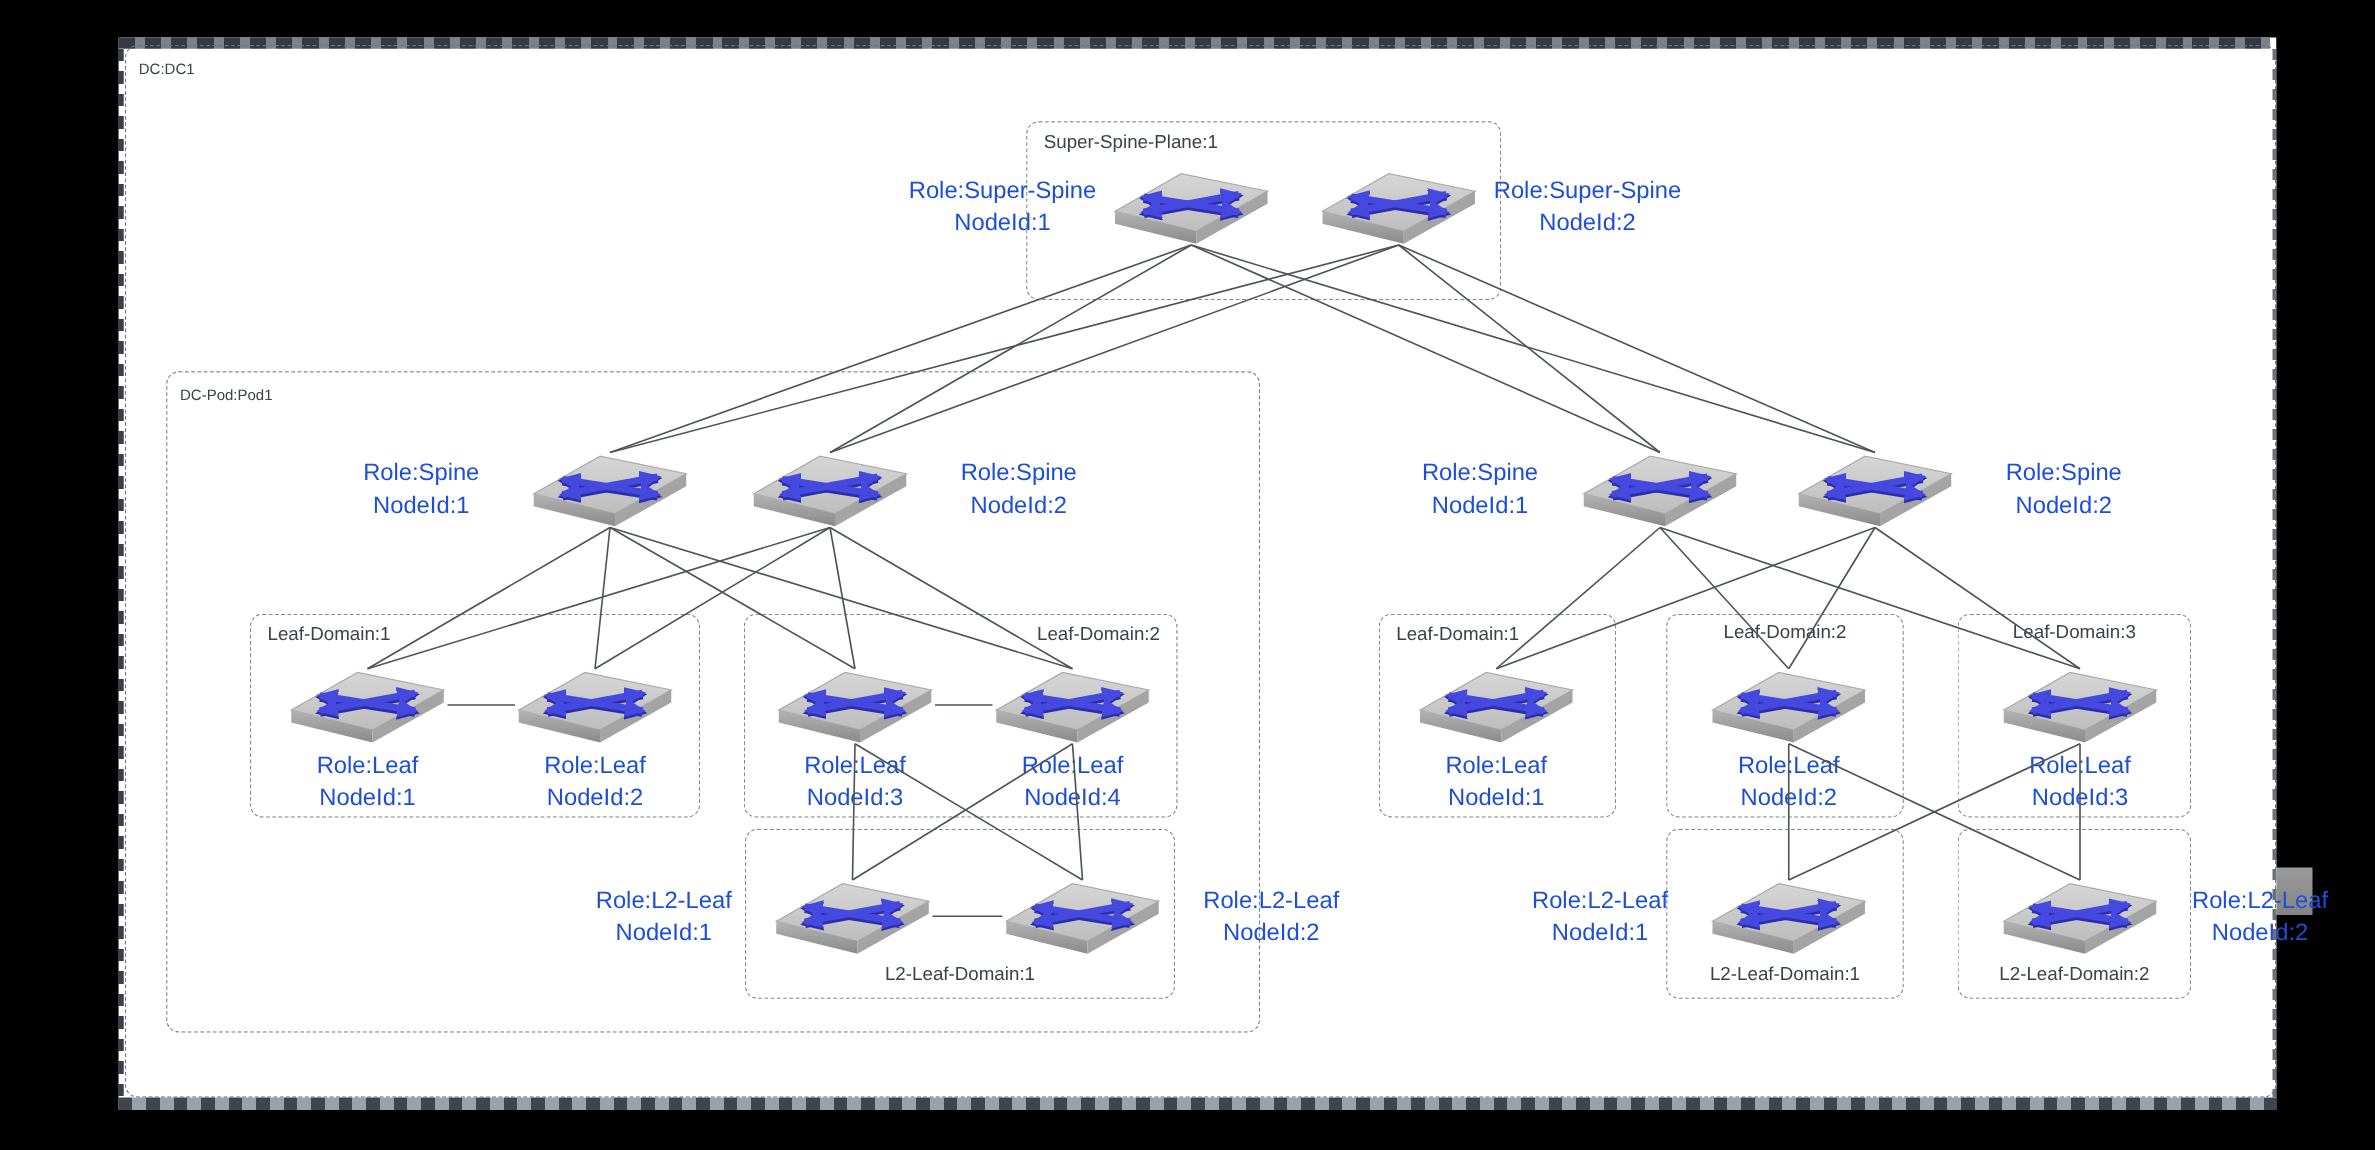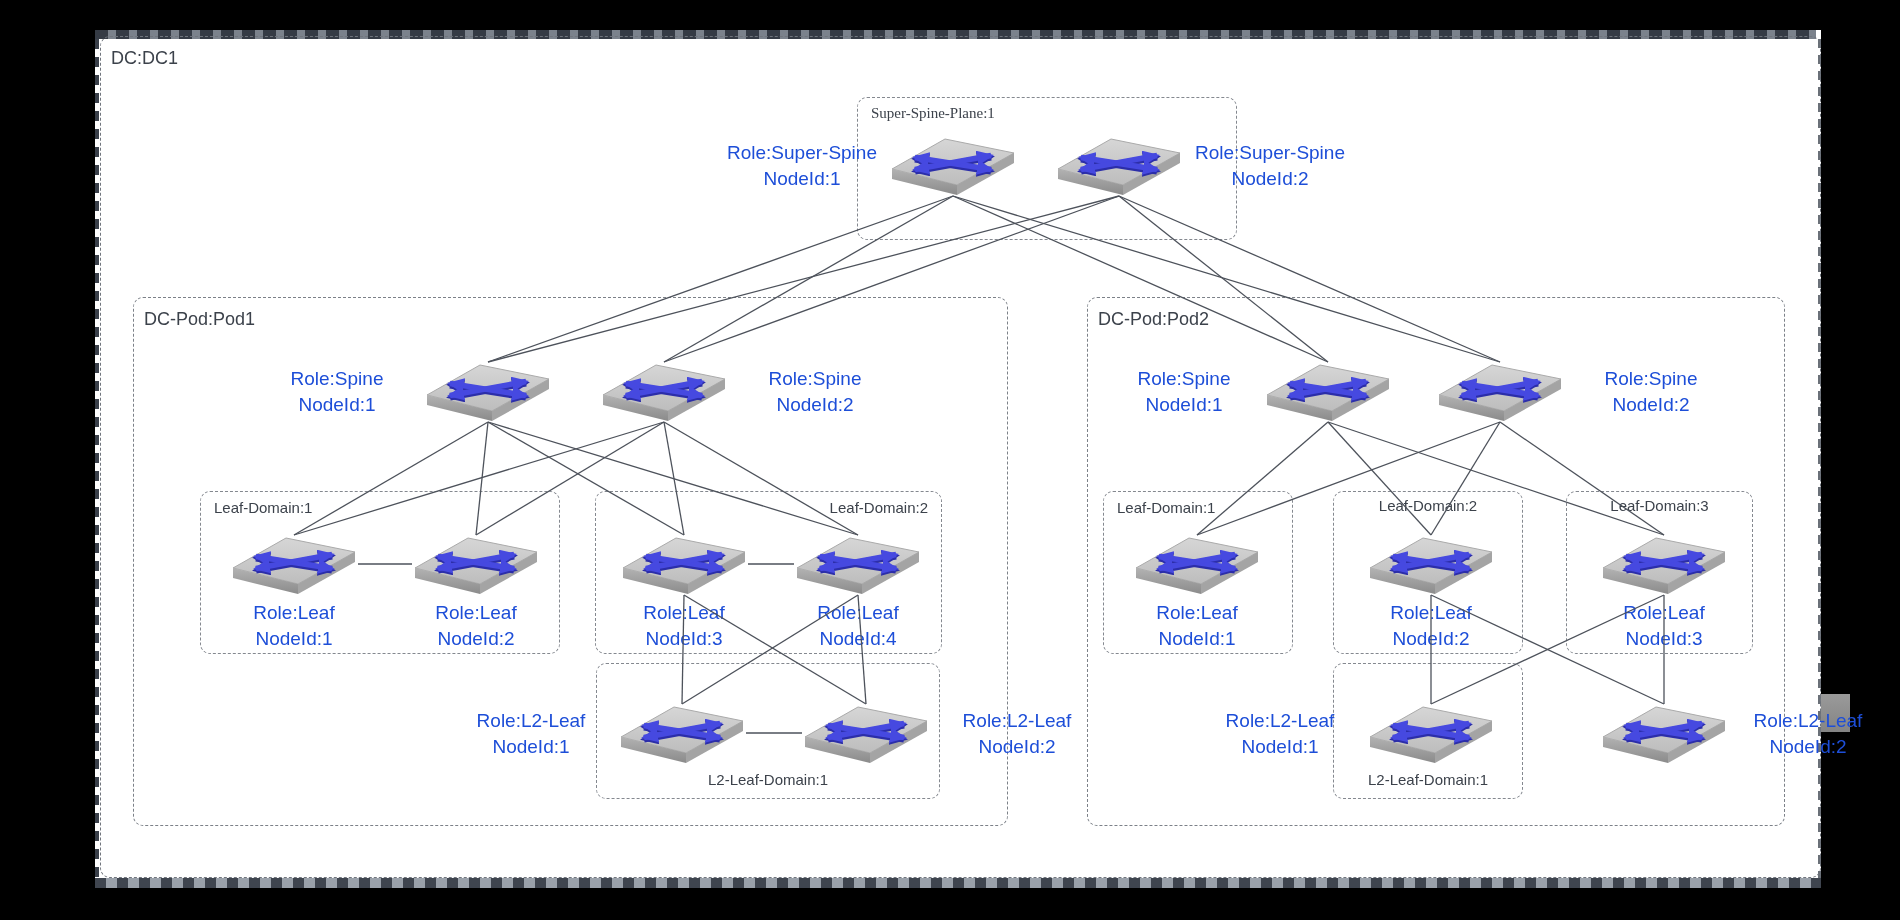--- a/index.html
+++ b/index.html
@@ -22,21 +22,21 @@
     background:repeating-linear-gradient(90deg,#353b45 0 13px,#7b828c 13px 21px);}
   .ants-left{left:0;top:9px;bottom:10px;width:4px;
     background:repeating-linear-gradient(180deg,#3a404a 0 10px,#ffffff 10px 18px);}
   .ants-bottom{left:0;bottom:0;right:0;height:10px;
     background:repeating-linear-gradient(90deg,#3f454f 0 11px,#9aa1aa 11px 22px);}
   .ants-right{right:0;top:9px;bottom:10px;width:3px;
     background:repeating-linear-gradient(180deg,#6a7078 0 9px,#ffffff 9px 16px);}
 
   .box{position:absolute;border:1.5px dashed #84888f;border-radius:10px;z-index:1;}
   .box-label{position:absolute;top:7px;left:13px;font-size:15px;white-space:nowrap;color:#3c424b;}
-  .box-label.big{font-size:18px;top:11px;left:10px;}
+  .box-label.big{font-size:12px;top:11px;left:10px;}
   .box-label.right{left:auto;right:13px;}
   .box-label.center{left:0;right:0;text-align:center;}
   .box-label.bottom{top:auto;bottom:10px;left:0;right:0;text-align:center;}
 
   .dc-box{left:5px;top:6px;width:1719px;height:840px;border-color:#70757d;}
   .pod-box{border-color:#7c8188;}
 
   #edges{position:absolute;left:0;top:0;z-index:4;pointer-events:none;}
   #edges line{stroke:#4d525b;stroke-width:1.3;}
 
@@ -89,51 +89,51 @@
 
   <div class="ants ants-top"></div>
   <div class="ants ants-left"></div>
   <div class="ants ants-bottom"></div>
   <div class="ants ants-right"></div>
 
   <div class="box dc-box">
     <div class="box-label big">DC:DC1</div>
   </div>
 
-  <div class="box" style="left:762px;top:67px;width:378px;height:141px;font-family:Liberation Serif, serif;">
+  <div class="box" style="left:726px;top:67px;width:378px;height:141px;">
     <div class="box-label">Super-Spine-Plane:1</div>
   </div>
 
   <div class="box pod-box" style="left:38px;top:267px;width:852px;height:527px;padding-left:21px;">
     <div class="box-label big">DC-Pod:Pod1</div>
   </div>
   <div class="box" style="left:105px;top:461px;width:358px;height:161px;">
     <div class="box-label">Leaf-Domain:1</div>
   </div>
   <div class="box" style="left:500px;top:461px;width:345px;height:161px;">
     <div class="box-label right">Leaf-Domain:2</div>
   </div>
   <div class="box" style="left:501px;top:633px;width:342px;height:134px;">
     <div class="box-label bottom">L2-Leaf-Domain:1</div>
   </div>
 
-  <div class="box pod-box" style="left:992px;top:267px;width:696px;height:527px;">
-    <div class="box-label big">DC-Pod:Pod2</div>
-  </div>
   <div class="box" style="left:1008px;top:461px;width:188px;height:161px;">
     <div class="box-label">Leaf-Domain:1</div>
   </div>
   <div class="box" style="left:1238px;top:461px;width:188px;height:161px;">
     <div class="box-label center" style="top:5px;">Leaf-Domain:2</div>
   </div>
   <div class="box" style="left:1471px;top:461px;width:185px;height:161px;">
     <div class="box-label center" style="top:5px;">Leaf-Domain:3</div>
   </div>
   <div class="box" style="left:1238px;top:633px;width:188px;height:134px;">
     <div class="box-label bottom">L2-Leaf-Domain:1</div>
+  </div>
+  <div class="box" style="left:1471px;top:633px;width:185px;height:134px;">
+    <div class="box-label bottom">L2-Leaf-Domain:2</div>
   </div>
 
   <svg id="edges" width="1726" height="858">
       <line x1="858" y1="166" x2="393" y2="332"></line>
       <line x1="858" y1="166" x2="569" y2="332"></line>
       <line x1="858" y1="166" x2="1233" y2="332"></line>
       <line x1="858" y1="166" x2="1405" y2="332"></line>
       <line x1="1024" y1="166" x2="393" y2="332"></line>
       <line x1="1024" y1="166" x2="569" y2="332"></line>
       <line x1="1024" y1="166" x2="1233" y2="332"></line>

